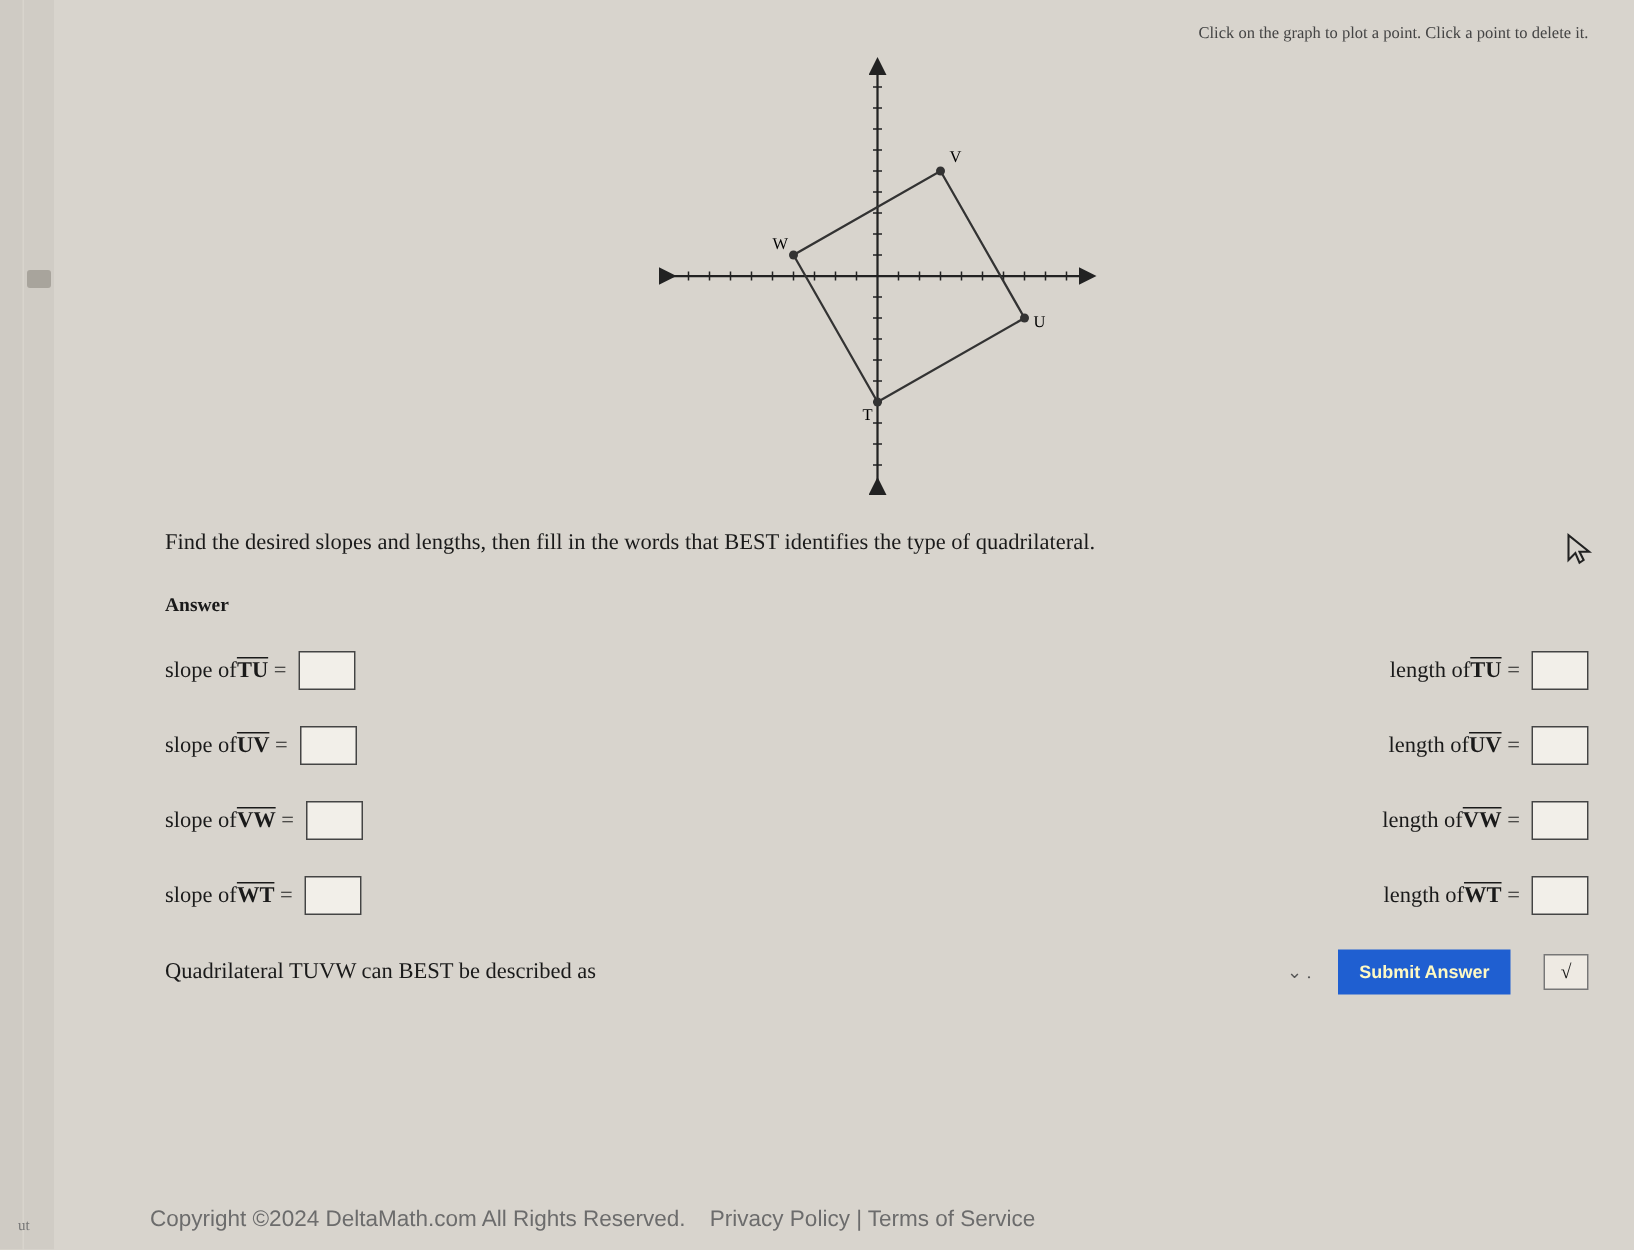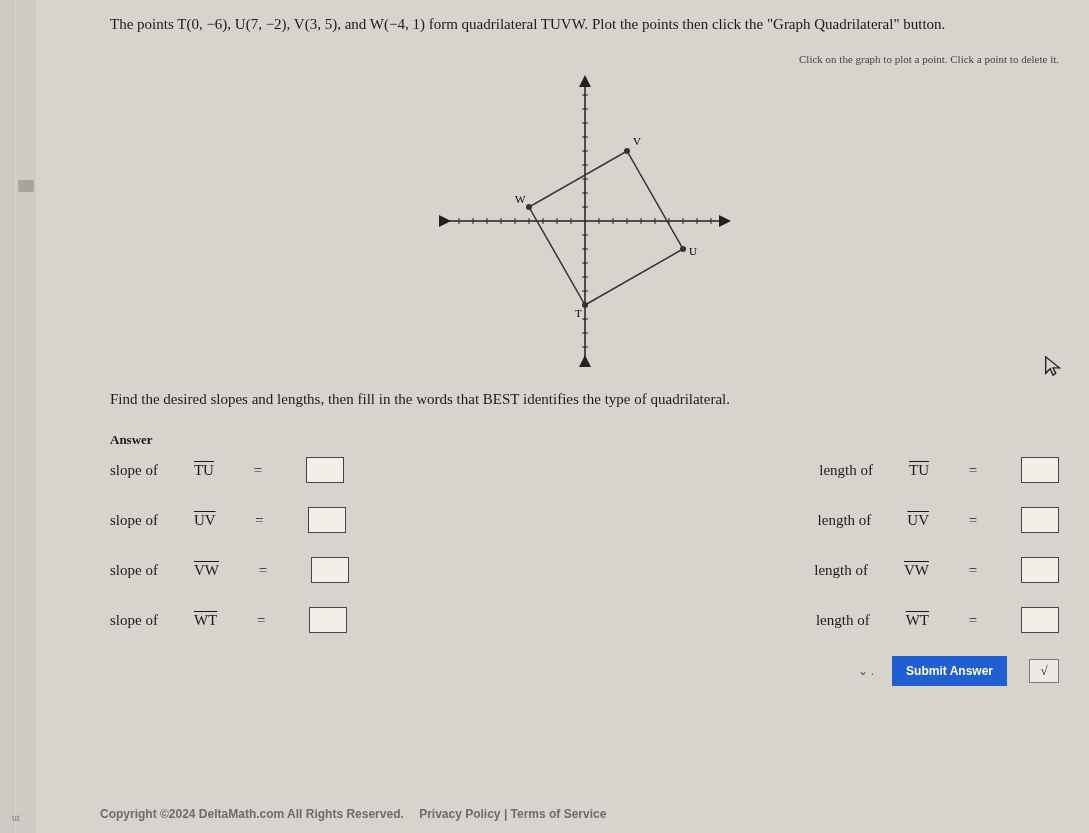--- a/index.html
+++ b/index.html
@@ -22,46 +22,46 @@
   }
   .content {
     position: absolute; left: 60px; top: 0; right: 10px; bottom: 30px;
     padding: 16px 20px 0 50px;
   }
   .question-text { font-size: 15px; margin-bottom: 20px; }
   .graph-hint { text-align: right; font-size: 11px; color: #444; margin-bottom: 6px; font-family: Liberation Serif, serif;}
   .graph-wrap { display: flex; justify-content: center; margin-bottom: 20px; }
   svg.graph { width: 320px; height: 300px; }
   .sub-question { font-size: 15px; margin: 0 0 24px 0; }
-  .answer-heading { font-weight: bold; font-size: 13px; margin-bottom: 8px; }
+  .answer-heading { font-weight: bold; font-size: 13px; margin-bottom: 22px; }
   .answer-grid { display: flex; }
   .answer-col { flex: 1; }
-  .answer-row { display: flex; align-items: center; height: 28px; margin-bottom: 22px; font-size: 15px; gap: 36px; }
+  .answer-row { display: flex; align-items: center; height: 28px; margin-bottom: 22px; font-size: 15px; }
   .answer-row .seg { white-space: pre; }
-  .overline { text-decoration: overline; }
+  .overline { text-decoration: overline; font-weight: bold; }
   .ans-box {
     display: inline-block; width: 38px; height: 26px;
     border: 1px solid #444; background: #f2efe9; margin-left: 4px;
   }
   .final-row { display: flex; align-items: center; font-size: 15px; gap: 10px; }
   .final-row .spacer { flex: 1; }
   .dropdown-caret { font-size:12px; color:#555; padding:0 8px; }
   .submit-btn {
     background: #1f5fd1; color: #fef9c3; font-family: Arial, sans-serif;
     font-size: 12px; font-weight: bold; padding: 8px 14px; border: none;
     cursor: pointer;
   }
   .sqrt-box {
     display: inline-flex; align-items:center; justify-content:center;
     width: 30px; height: 24px; border: 1px solid #777; background:#eeeae3;
     font-size: 13px; margin-left: 12px; cursor:pointer;
   }
   .footer {
-    position: absolute; left: 100px; bottom: 12px; font-size: 12px;
-    color: #6c6c6c; font-family: Arial, sans-serif; font-weight: bold;
+    position: absolute; left: 100px; bottom: 12px; font-size: 15px;
+    color: #6c6c6c; font-family: Arial, sans-serif;
   }
   .footer a { color:#6c6c6c; text-decoration:none; margin-left:12px;}
   .cursor-icon {
     position: absolute; right: 25px; top: 355px; font-size: 22px; color:#222;
   }
   .left-edge {
     position:absolute; left:0; top:0; width:15px; height:833px; background:#cfcbc4;
   }
   .tiny-label { position:absolute; left:12px; bottom:10px; font-size:10px; color:#777;}
 </style>
@@ -69,21 +69,20 @@
 <body>
 
 <div class="left-edge"></div>
 <div class="scroll-track">
   <div class="scroll-thumb"></div>
 </div>
 <span class="tiny-label">ut</span>
 
 <div class="content">
 
-  <p class="question-text">The points T(0, −6), U(7, −2), V(3, 5), and W(−4, 1) form quadrilateral TUVW. Plot the points then click the "Graph Quadrilateral" button.</p>
 
   <p class="graph-hint">Click on the graph to plot a point. Click a point to delete it.</p>
 
   <div class="graph-wrap">
     <svg class="graph" viewBox="0 0 320 300">
 
       <defs>
         <marker id="arr" markerWidth="8" markerHeight="8" refX="4" refY="4" orient="auto">
           <path d="M0,0 L8,4 L0,8 z" fill="#222"></path>
         </marker>
@@ -197,20 +196,21 @@
       <div class="answer-row" style="justify-content:flex-end;">
         <span>length of </span>
         <span class="overline">WT</span>
         <span class="seg"> = </span>
         <span class="ans-box"></span>
       </div>
     </div>
   </div>
 
   <div class="final-row">
+    <span>Quadrilateral TUVW can BEST be described as</span>
     <div class="spacer"></div>
     <span class="dropdown-caret">⌄ .</span>
     <button class="submit-btn">Submit Answer</button>
     <span class="sqrt-box">√</span>
   </div>
 
 </div>
 
 <span class="cursor-icon">
   <svg width="22" height="22" viewBox="0 0 24 24">

